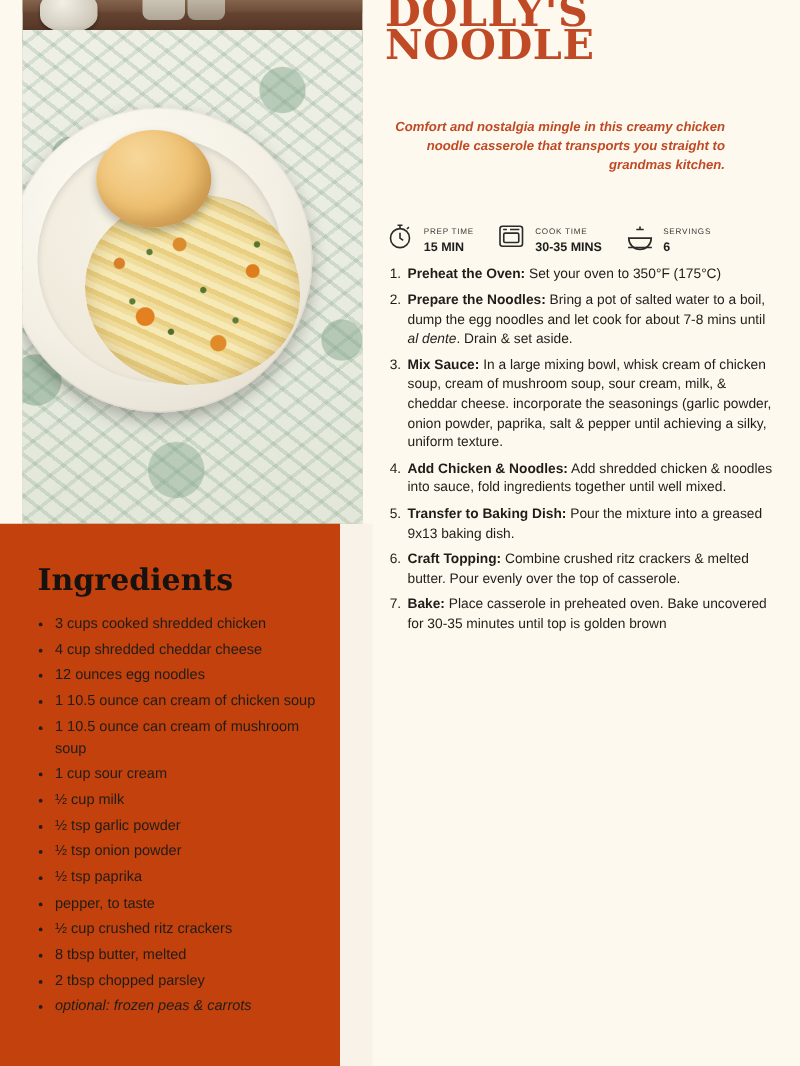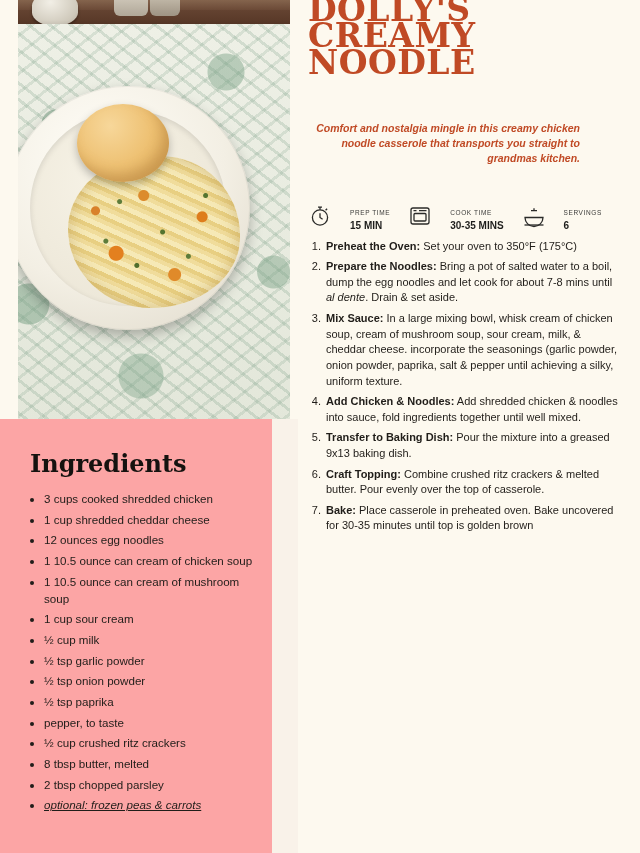--- a/index.html
+++ b/index.html
@@ -145,21 +145,21 @@
     max-width:272px;
     text-align:right;
   }
 
   .meta{
     margin-top:34px;
     display:flex;
     gap:18px;
     align-items:center;
   }
-  .meta-item{ display:flex; align-items:center; gap:18px;}
+  .meta-item{ display:flex; align-items:center; gap:7px;}
   .meta-ico{ width:24px; height:24px; flex:0 0 auto; }
   .meta-txt .lbl{
     font-size:6.5px; letter-spacing:.6px; color:#3a3a38; text-transform:uppercase;
   }
   .meta-txt .val{ font-size:10px; font-weight:bold; color:#1d1d1b; margin-top:1px;}
 
   .sec-title{
     font-family:"DejaVu Serif", serif;
     font-weight:bold;
     font-size:25px;
@@ -178,39 +178,39 @@
   ol.steps i{ font-style:italic; }
   .notes{
     margin-top:11px;
     font-size:11.4px;
     color:#201d19;
   }
 
   
   .ing{
     position:absolute; left:0; top:419px; width:272px; height:434px;
-    background:#fca5a5;
+    background:#c2410c;
     padding: 30px 18px 10px 30px;
   }
   .ing h2{
     font-family:"DejaVu Serif", serif;
     font-weight:bold;
     font-size:24px;
     color:#15120f;
     margin-bottom:12px;
   }
   .ing ul{
     margin:0 0 0 14px;
     padding:0;
     font-size:11.6px;
     line-height:1.48;
     color:#201d19;
   }
   .ing li{ margin-bottom:3.5px; }
-  .ing li i{ font-style:italic;text-decoration:underline; }
+  .ing li i{ font-style:italic; }
   .strip{
     position:absolute; left:272px; top:419px; width:26px; height:434px;
     background:#f6ece3;
     opacity:.55;
   }
 </style>
 </head>
 <body>
 
 <div class="page">
@@ -231,21 +231,20 @@
           </div>
         </div>
       </div>
     </div>
   </div>
 
   <div class="right">
 
     <div class="title">
       <span class="l1">DOLLY'S</span>
-      <span class="l1">CREAMY</span>
       <span class="l1">NOODLE</span>
     </div>
 
     <div class="subtitle">Comfort and nostalgia mingle in this creamy chicken noodle casserole that transports you straight to grandmas kitchen.</div>
 
     <div class="meta">
 
       <div class="meta-item">
         <span class="meta-ico">
           <svg viewBox="0 0 24 24" width="24" height="24" fill="none" stroke="#2b2b29" stroke-width="1.3">
@@ -301,21 +300,21 @@
       <li><b>Bake:</b><span> Place casserole in preheated oven. Bake uncovered for 30-35 minutes until top is golden brown</span></li>
     </ol>
 
   </div>
 
   <div class="strip"></div>
   <div class="ing">
     <h2>Ingredients</h2>
     <ul>
       <li>3 cups cooked shredded chicken</li>
-      <li>1 cup shredded cheddar cheese</li>
+      <li>4 cup shredded cheddar cheese</li>
       <li>12 ounces egg noodles</li>
       <li>1 10.5 ounce can cream of chicken soup</li>
       <li>1 10.5 ounce can cream of mushroom soup</li>
       <li>1 cup sour cream</li>
       <li>½ cup milk</li>
       <li>½ tsp garlic powder</li>
       <li>½ tsp onion powder</li>
       <li>½ tsp paprika</li>
       <li>pepper, to taste</li>
       <li>½ cup crushed ritz crackers</li>

